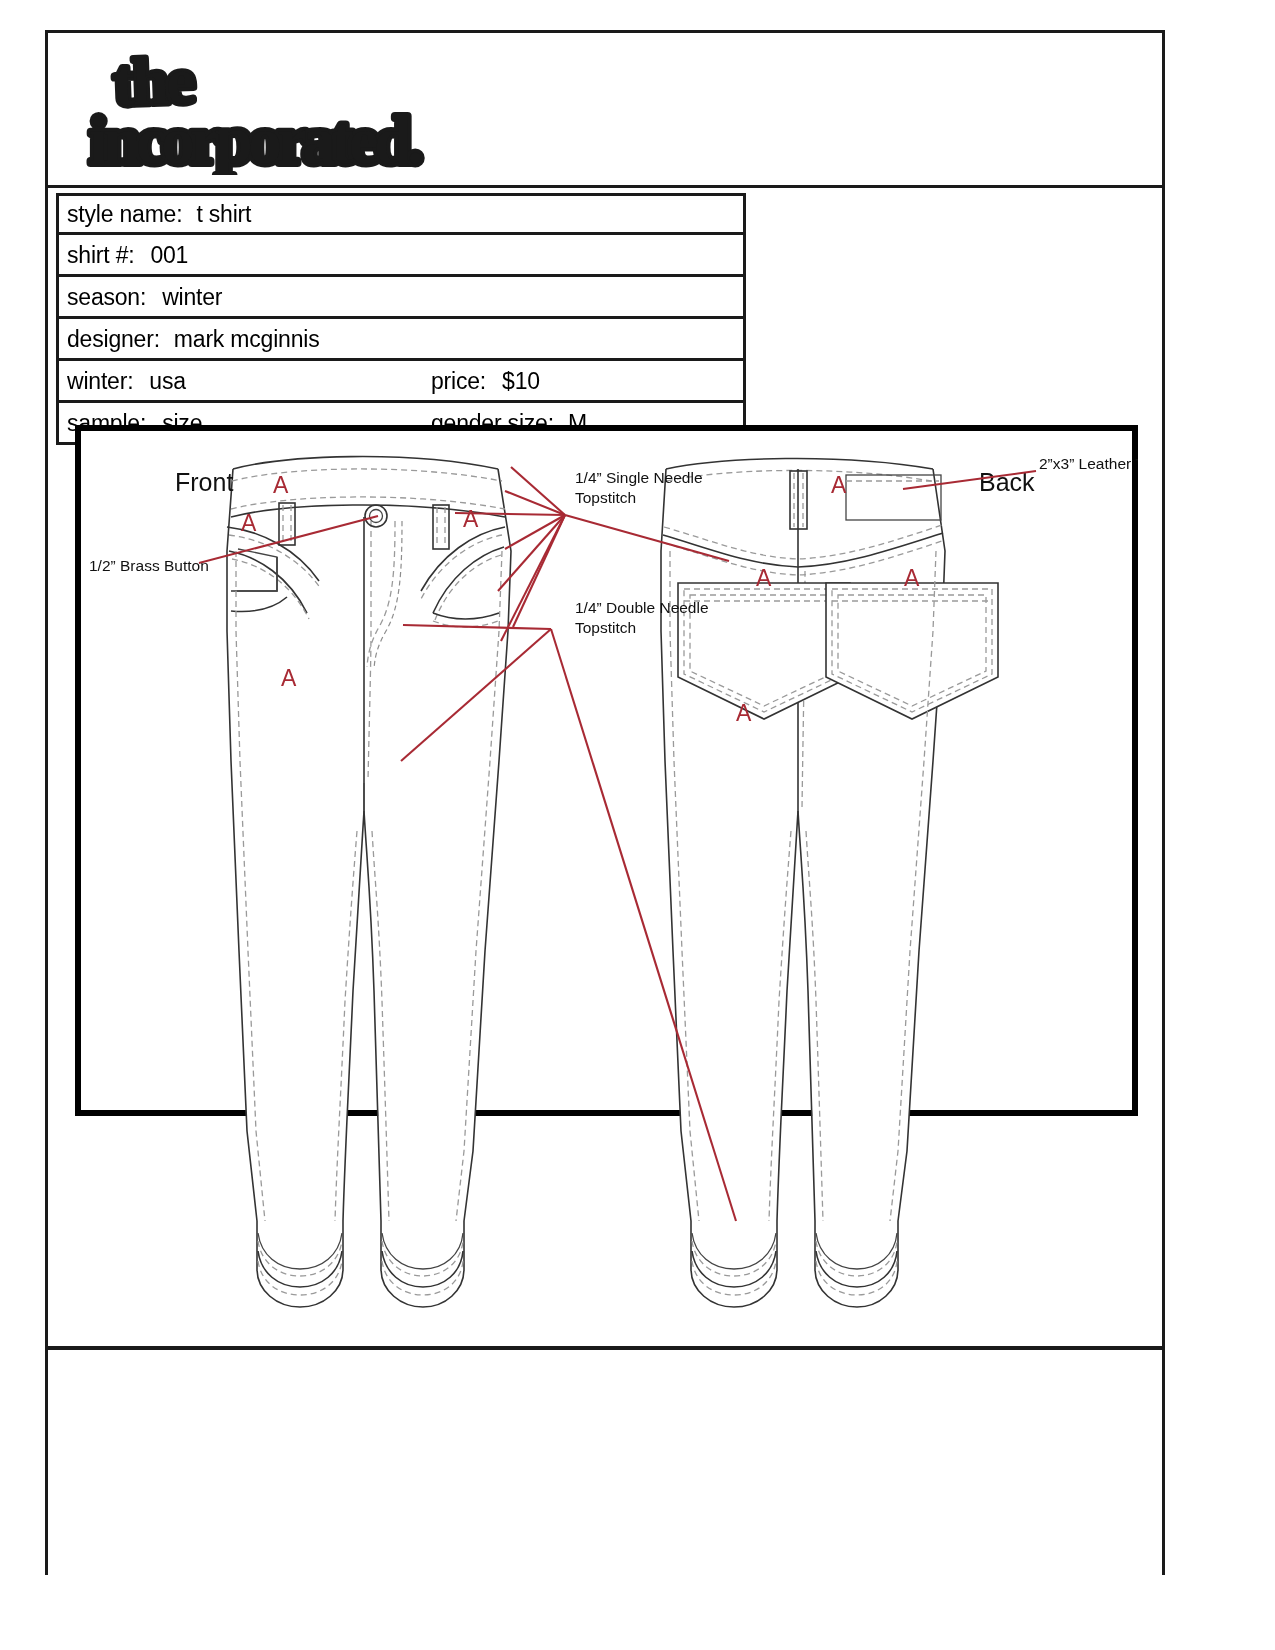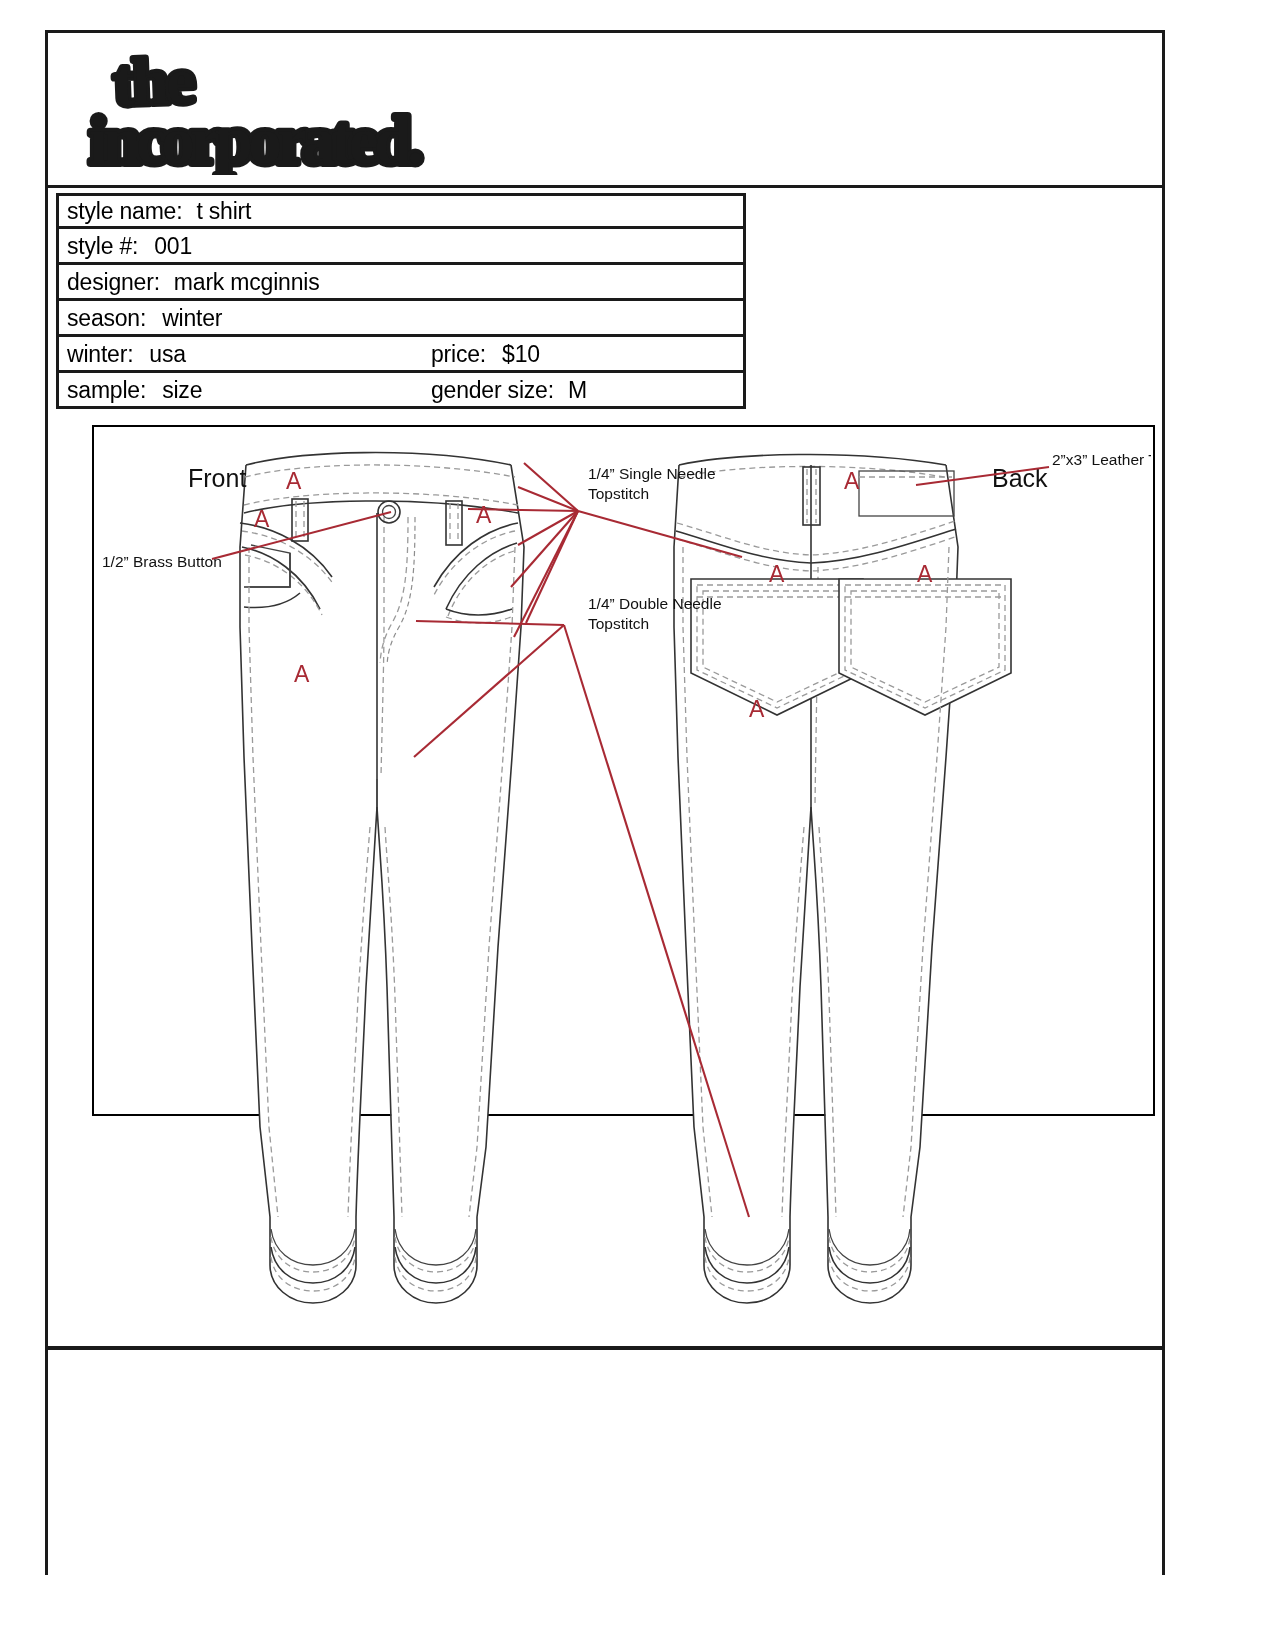--- a/index.html
+++ b/index.html
@@ -32,21 +32,21 @@
     width:430px;height:130px;
   }
   
   .info-table{
     position:absolute;
     left:8px;top:160px;
     width:690px;
   }
   .row{
     position:relative;
-    height:36px;
+    height:42px;
     border-bottom:3px solid #1a1a1a;
     border-left:3px solid #1a1a1a;
     border-right:3px solid #1a1a1a;
     box-sizing:border-box;
     background:#fff;
   }
   .row:first-child{border-top:3px solid #1a1a1a;}
   .cellwrap{
     position:absolute;
     left:8px;top:50%;
@@ -55,23 +55,23 @@
     font-size:23px;
     letter-spacing:-0.2px;
   }
   .cellwrap.right{left:372px;}
   .lbl{font-weight:400;}
   .val{margin-left:14px;}
   .val.tight{margin-left:16px;}
   
   .draw-frame{
     position:absolute;
-    left:44px;top:392px;
+    left:27px;top:392px;
     width:1063px;height:691px;
-    border:2px solid #000000;
+    border:6px solid #000000;
     box-sizing:border-box;
     background:#fff;
   }
   .draw-frame svg{display:block;}
   
   .notes-box{
     position:absolute;
     left:0;
     top:1313px;
     width:100%;
@@ -115,33 +115,33 @@
   <div class="info-table">
 
     <div class="row">
       <div class="cellwrap">
         <span class="lbl">style name:</span><span class="val">t shirt</span>
       </div>
     </div>
 
     <div class="row">
       <div class="cellwrap">
-        <span class="lbl">style #:</span><span class="val tight">001</span>
+        <span class="lbl">shirt #:</span><span class="val tight">001</span>
+      </div>
+    </div>
+
+    <div class="row">
+      <div class="cellwrap">
+        <span class="lbl">season:</span><span class="val tight">winter</span>
       </div>
     </div>
 
     <div class="row">
       <div class="cellwrap">
         <span class="lbl">designer:</span><span class="val">mark mcginnis</span>
-      </div>
-    </div>
-
-    <div class="row">
-      <div class="cellwrap">
-        <span class="lbl">season:</span><span class="val tight">winter</span>
       </div>
     </div>
 
     <div class="row">
       <div class="cellwrap">
         <span class="lbl">winter:</span><span class="val tight">usa</span>
       </div>
       <div class="cellwrap right">
         <span class="lbl">price:</span><span class="val tight">$10</span>
       </div>

